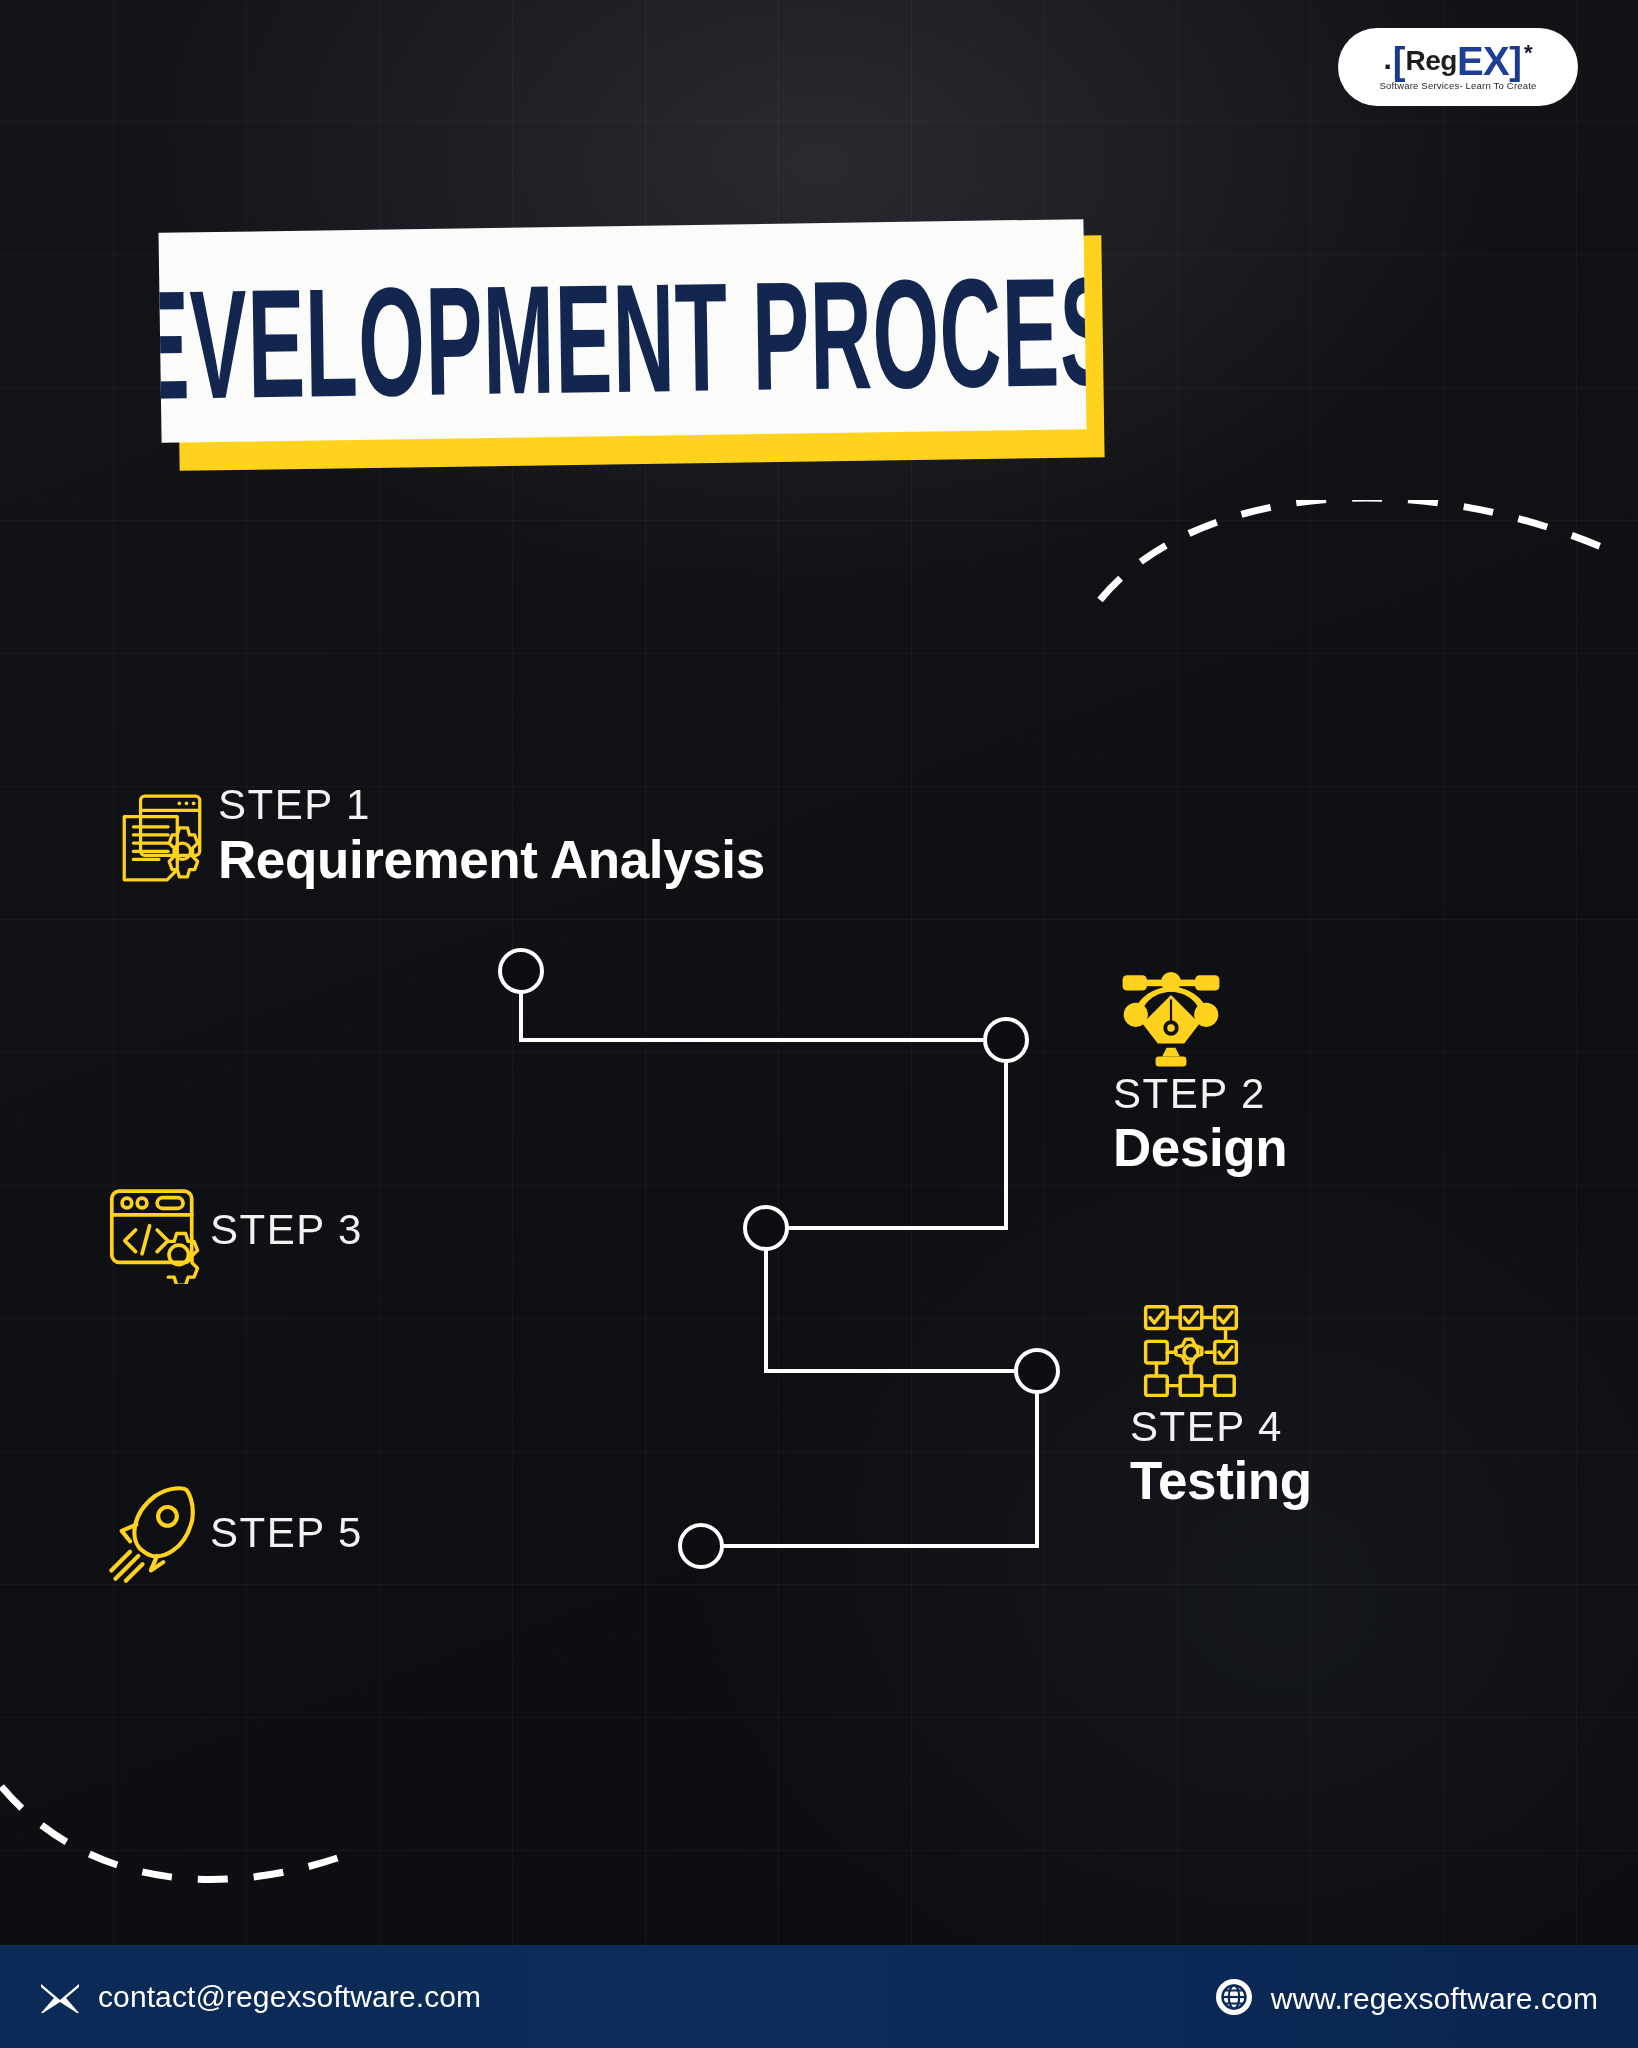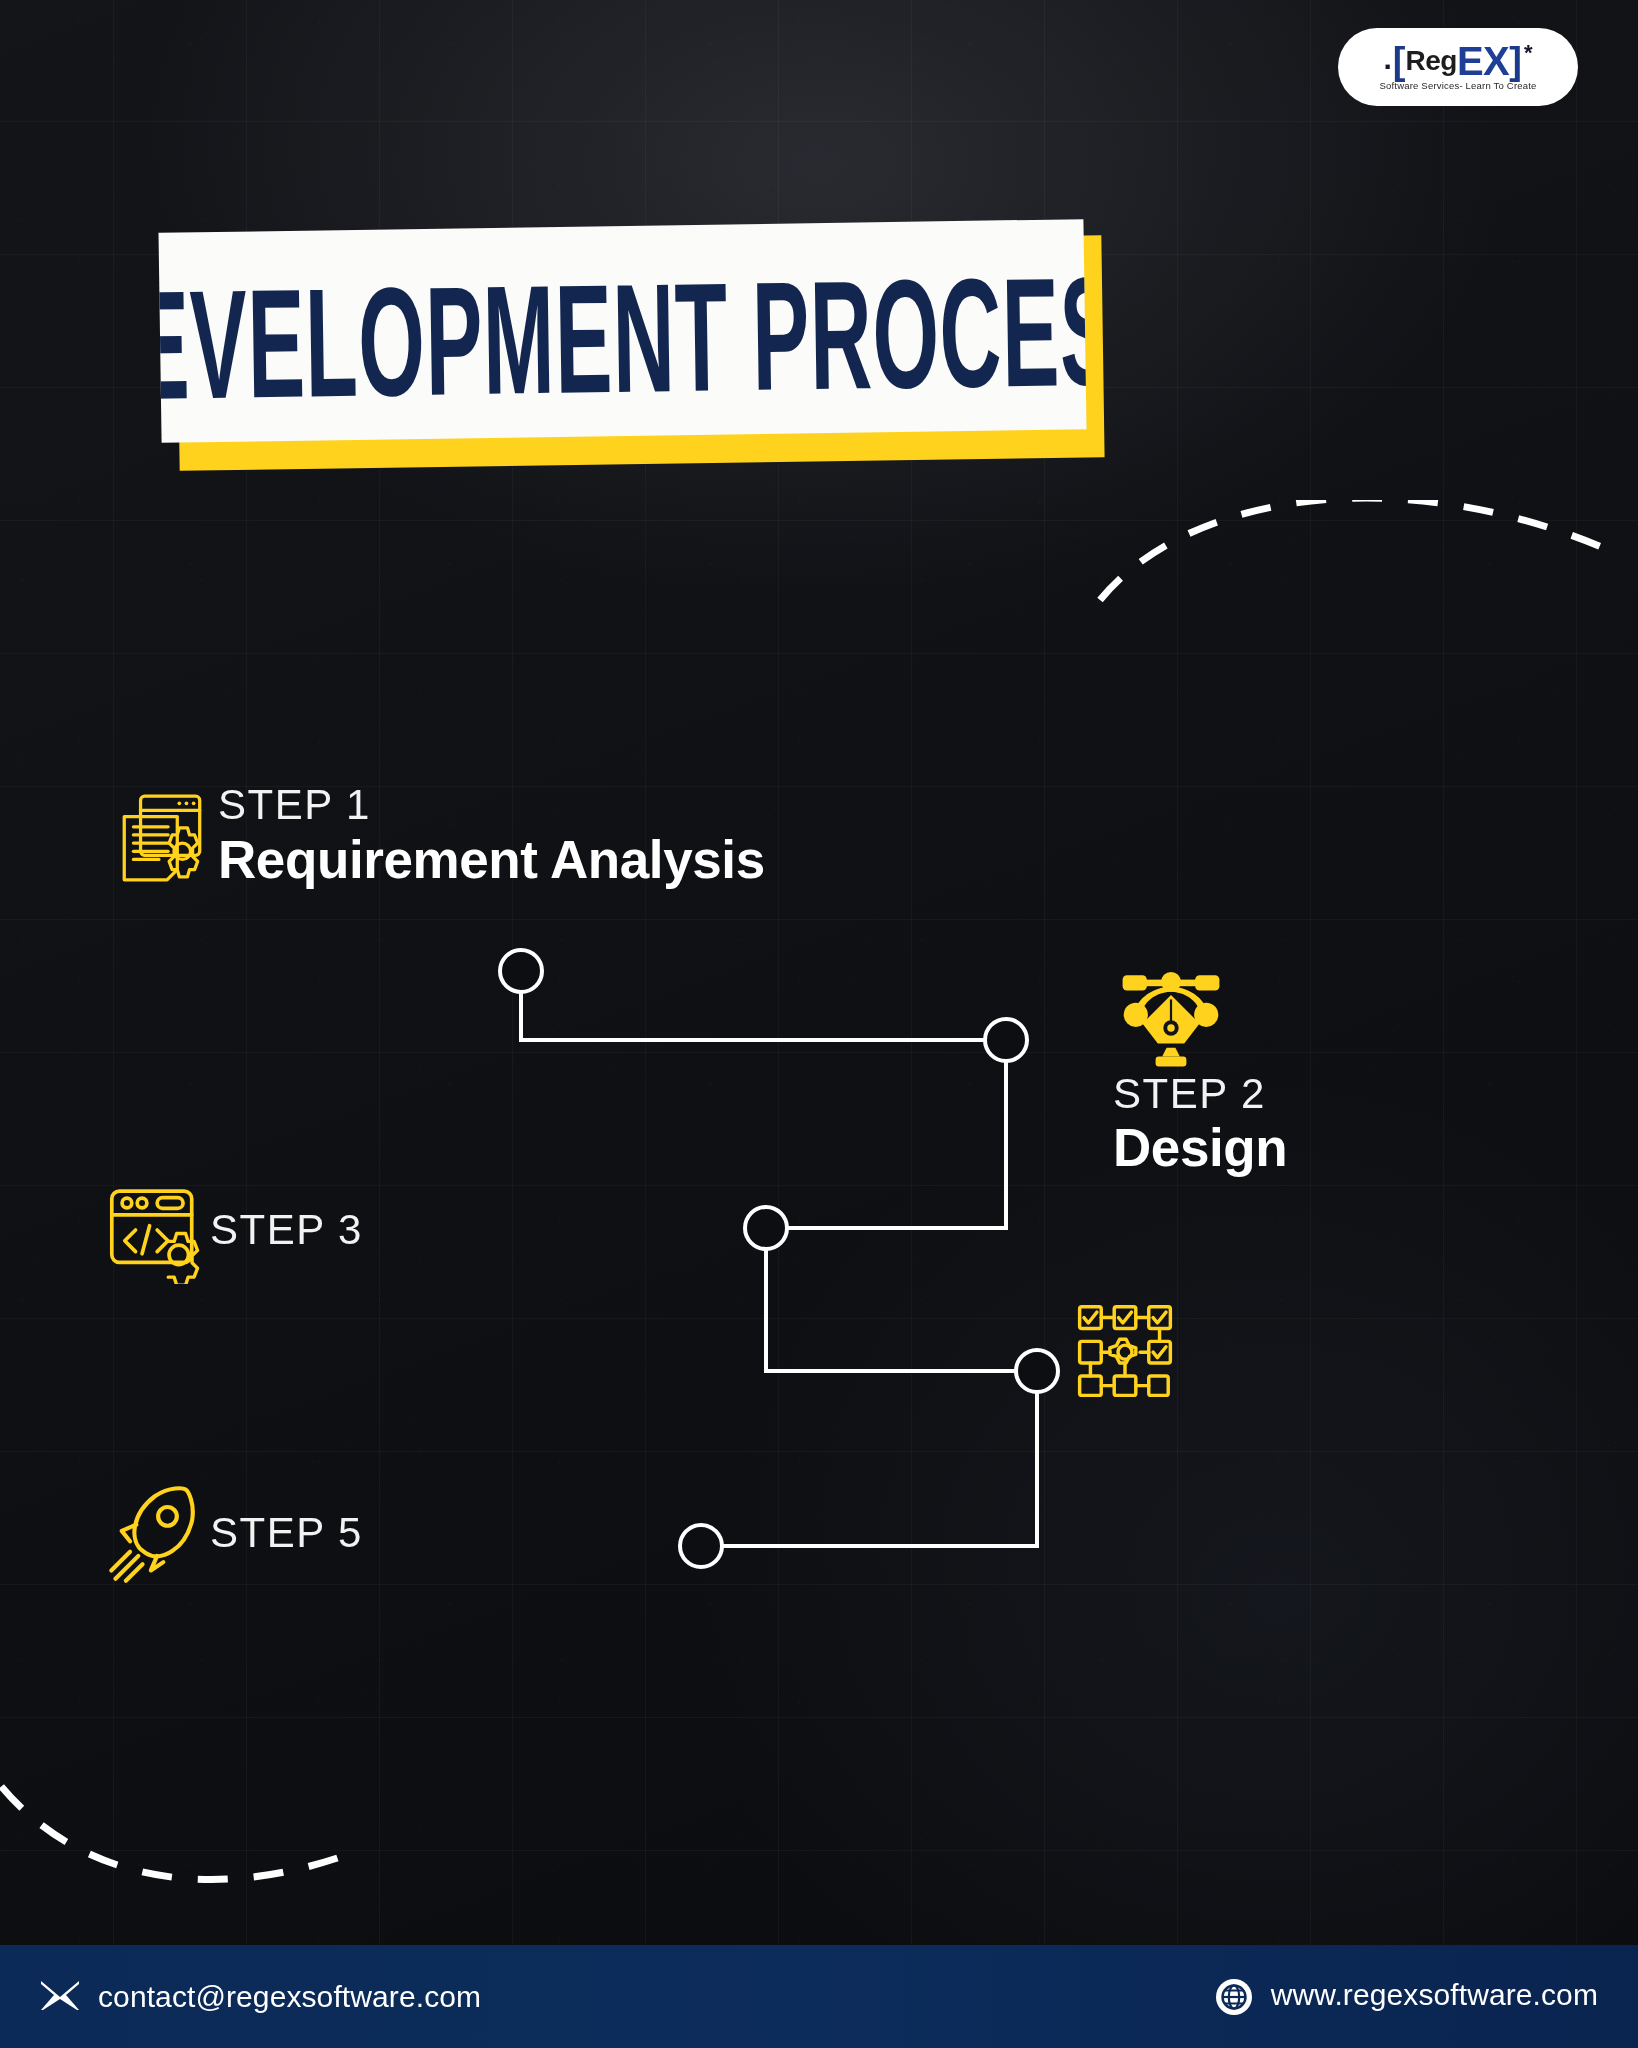--- a/index.html
+++ b/index.html
@@ -215,21 +215,21 @@
     height: 103px;
     background: linear-gradient(90deg, #0b2a57 0%, #0c2c5b 50%, #0a2450 100%);
     display: flex;
     align-items: center;
     justify-content: space-between;
     padding: 0 40px;
     box-sizing: border-box;
   }
   .footer-item {
     display: flex;
-    align-items: flex-start;
+    align-items: flex-end;
     gap: 18px;
   }
   .footer-text {
     color: #ffffff;
     font-size: 30px;
     font-weight: 400;
     letter-spacing: 0.1px;
     font-family: "Liberation Sans", sans-serif;
   }
 </style>
@@ -374,20 +374,24 @@
 
         <rect x="8" y="74" width="20" height="18" rx="2"></rect>
         <rect x="40" y="74" width="20" height="18" rx="2"></rect>
         <rect x="72" y="74" width="18" height="18" rx="2"></rect>
         <line x1="28" y1="83" x2="40" y2="83"></line>
         <line x1="60" y1="83" x2="72" y2="83"></line>
         <line x1="18" y1="62" x2="18" y2="74"></line>
         <line x1="50" y1="62" x2="50" y2="74"></line>
       </svg>
     </div>
+    <div class="step-text" style="margin-left:60px;">
+      <span class="step-label">STEP 4</span>
+      <span class="step-title">Testing</span>
+    </div>
   </div>
 
   <div class="step" style="left:100px; top:1478px;">
     <div class="step-icon">
       <svg width="104" height="104" viewBox="0 0 100 100" fill="none" stroke="#FFD21E" stroke-width="4" stroke-linecap="round" stroke-linejoin="round">
         <path d="M34 64 C 22 52, 30 26, 56 14 C 72 8, 84 12, 86 14 C 88 16, 92 28, 86 44 C 74 70, 48 78, 36 66 z" transform="rotate(-12 55 42)"></path>
         <circle cx="62" cy="34" r="9"></circle>
         <path d="M32 42 L18 48 L26 58"></path>
         <path d="M52 72 L46 86 L58 78"></path>
         <line x1="8" y1="86" x2="26" y2="68"></line>

